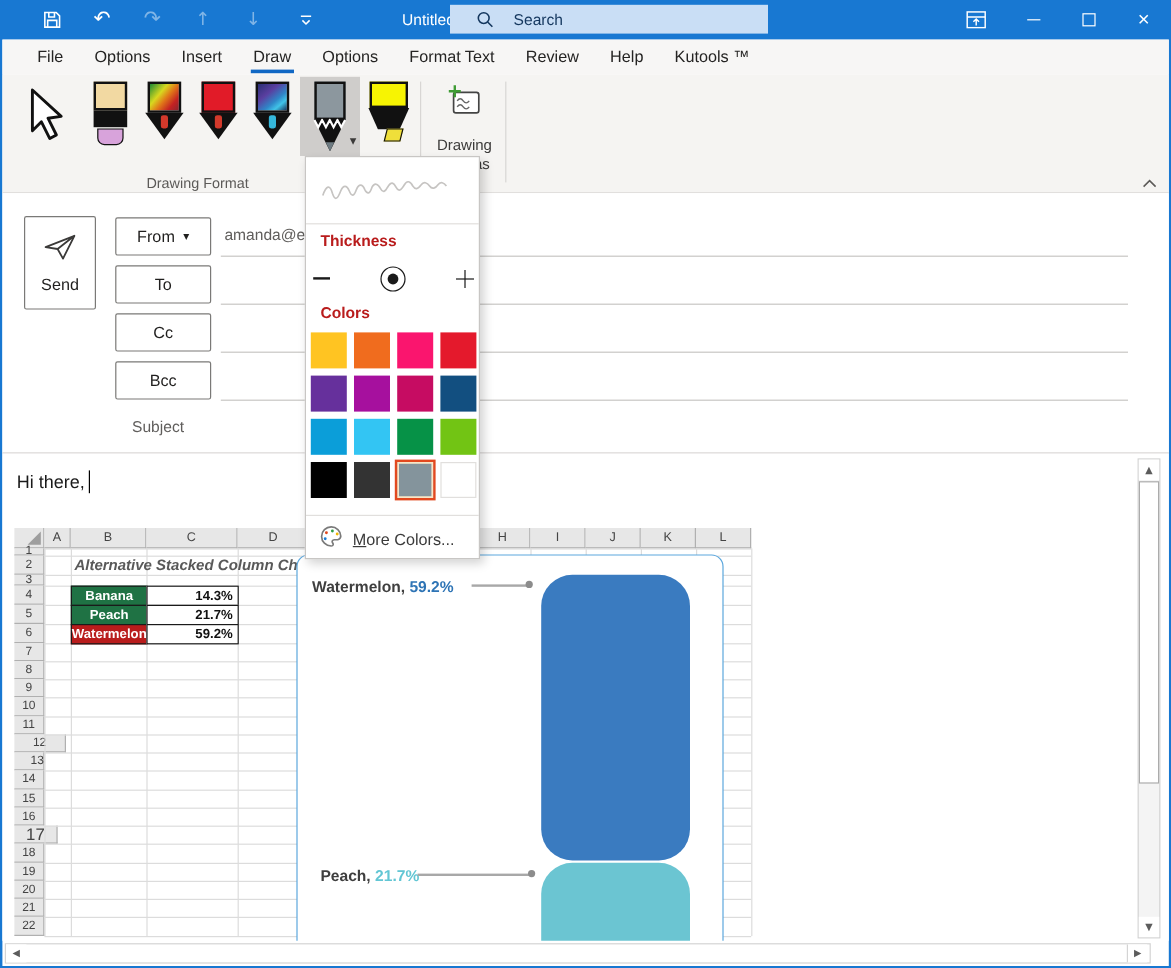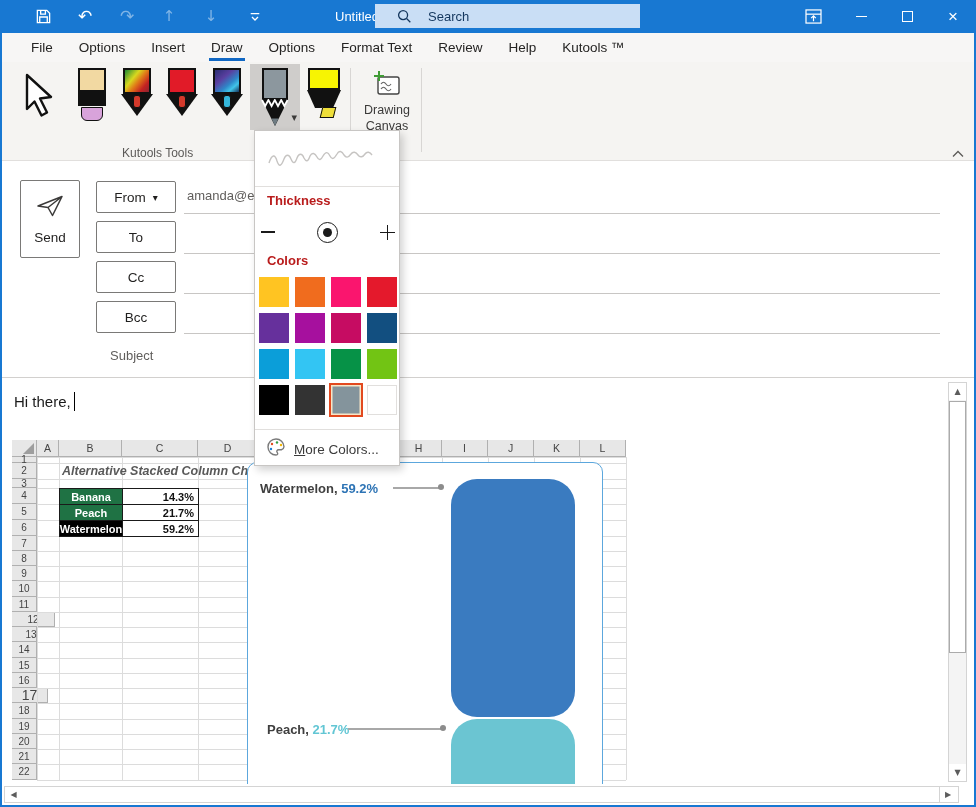--- a/index.html
+++ b/index.html
@@ -36,21 +36,21 @@
   .pen-tip { width:8px; height:13px; border:1.5px solid #111; border-radius:3px; margin-top:-21px; }
   .er-top { width:28px; height:24px; border:2px solid #111; }
   .er-band { width:28px; height:14px; background:#111; }
   .er-bot { width:22px; height:14px; border:1.5px solid #111; border-radius:0 0 6px 6px; margin-top:1px; }
   .pc-body { width:26px; height:32px; border:2px solid #111; background:#8C979E; }
   .hl-body { width:32px; height:22px; border:2px solid #111; background:#F7F402; }
   .hl-tip  { width:14px; height:11px; border:1.5px solid #111; background:#EFDF3A; transform:skewX(-14deg) translateX(4px); margin-top:-1px; }
   .pen-chevron { position:absolute; right:3px; bottom:6px; font-size:11px; color:#3b3a39; }
   .rib-sep { position:absolute; top:6px; width:1px; height:84px; background:#D8D6D4; }
   #drawing-canvas-btn { position:absolute; left:354px; top:2px; width:62px; height:92px; display:flex; flex-direction:column; align-items:center; padding-top:6px; }
-  #drawing-canvas-btn .dc-label { font-size:12.5px; color:#3B3A39; line-height:16px; text-align:center; margin-top:0; }
+  #drawing-canvas-btn .dc-label { font-size:12.5px; color:#3B3A39; line-height:16px; text-align:center; margin-top:10px; }
   .group-label { position:absolute; top:84px; font-size:12px; color:#5C5A58; }
   #collapse-ribbon { position:absolute; right:10px; top:82px; }
 
   
   #compose { position:absolute; left:0; top:161px; width:972px; height:217px; background:#fff; border-bottom:1px solid #D2D0CE; }
   .btn { background:#fff; border:1px solid #7A7977; border-radius:2px; font-size:13.5px; color:#201F1E; font-family:"Liberation Sans",sans-serif; display:flex; align-items:center; justify-content:center; cursor:pointer; }
   #send-btn { position:absolute; left:18px; top:19px; width:60px; height:78px; flex-direction:column; gap:8px; }
   .field-btn { position:absolute; left:94px; width:80px; height:32px; }
   #from-btn .fb-ch { font-size:10px; margin-left:7px; color:#201F1E; }
   .underline { position:absolute; left:182px; width:756px; height:1px; background:#C8C6C4; }
@@ -240,21 +240,21 @@
           <path d="M9,14 q2.5,-3.5 5,0 t5,0 M9,19 q2.5,-3.5 5,0 t5,0" fill="none" stroke="#666" stroke-width="1.2"></path>
           <path d="M2,6 H12 M7,1 V11" stroke="#3F9C35" stroke-width="2"></path>
         </svg>
       </span>
       <span class="dc-label">
         <span>Drawing</span><br>
         <span>Canvas</span>
       </span>
     </div>
     <div class="rib-sep" style="left:419px"></div>
-    <div class="group-label" style="left:120px">Kutools Tools</div>
+    <div class="group-label" style="left:120px">Drawing Format</div>
     <div class="group-label" style="left:391px">t</div>
     <span id="collapse-ribbon">
       <svg width="12" height="8" viewBox="0 0 12 8">
           <path d="M1,6.5 L6,1.5 L11,6.5" fill="none" stroke="#5C5A58" stroke-width="1.3"></path>
         </svg>
     </span>
   </div>
 
   <div id="compose">
     <button class="btn" id="send-btn">
@@ -361,21 +361,21 @@
         <div class="gridline" style="left: 25px; top: 263px; width: 589px; height: 1px;"></div>
         <div class="gridline" style="left: 25px; top: 279px; width: 589px; height: 1px;"></div>
         <div class="gridline" style="left: 25px; top: 294px; width: 589px; height: 1px;"></div>
         <div class="gridline" style="left: 25px; top: 309px; width: 589px; height: 1px;"></div>
         <div class="gridline" style="left: 25px; top: 324px; width: 589px; height: 1px;"></div>
         <div class="gridline" style="left: 25px; top: 340px; width: 589px; height: 1px;"></div>
         <div class="ft-cell ft-label" style="left: 47px; top: 48px; width: 64px; height: 17px; background: rgb(31, 114, 68);">Banana</div>
         <div class="ft-cell ft-value" style="left: 110px; top: 48px; width: 77px; height: 17px;">14.3%</div>
         <div class="ft-cell ft-label" style="left: 47px; top: 64px; width: 64px; height: 17px; background: rgb(31, 114, 68);">Peach</div>
         <div class="ft-cell ft-value" style="left: 110px; top: 64px; width: 77px; height: 17px;">21.7%</div>
-        <div class="ft-cell ft-label" style="left: 47px; top: 80px; width: 64px; height: 17px; background: #000000;">Watermelon</div>
+        <div class="ft-cell ft-label" style="left: 47px; top: 80px; width: 64px; height: 17px; background: #b91c1c;">Watermelon</div>
         <div class="ft-cell ft-value" style="left: 110px; top: 80px; width: 77px; height: 17px;">59.2%</div>
       </div>
 
     <div id="chart">
       <div id="bar-watermelon" style="background: rgb(58, 123, 192);"></div>
       <div id="bar-peach" style="background: rgb(107, 197, 210);"></div>
       <div class="callout" style="left:12px;top:18px">
         <span class="c-name">Watermelon,</span>
         <span class="c-val-blue">59.2%</span>
       </div>

